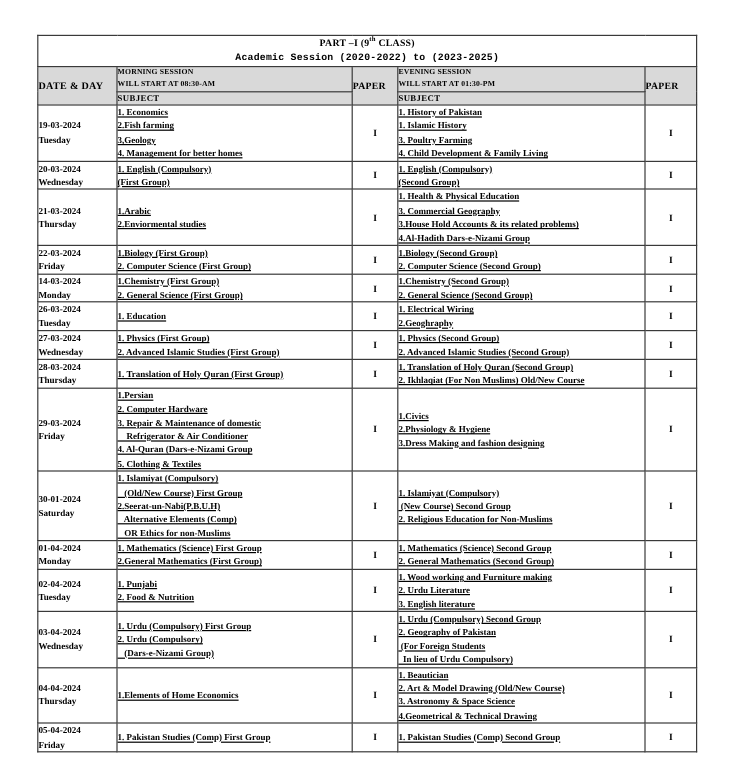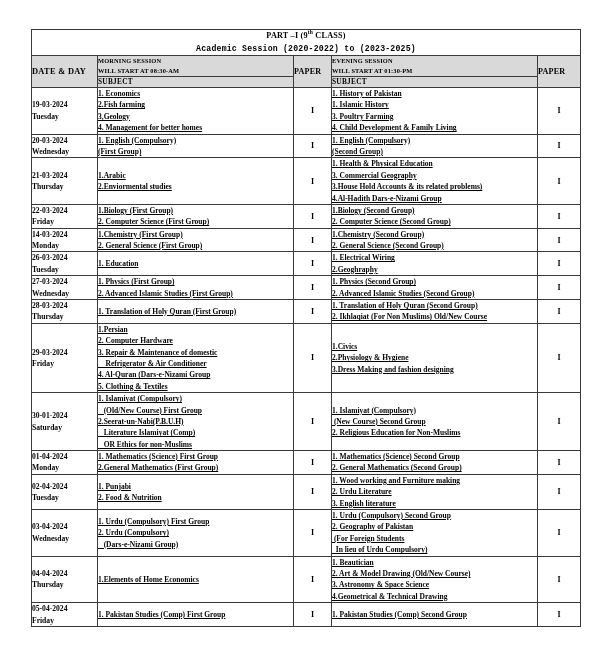--- a/index.html
+++ b/index.html
@@ -275,21 +275,21 @@
               <span class="s-line">3.Dress Making and fashion designing</span>
             </td>
             <td class="c-paper">I</td>
           </tr>
           <tr>
             <td class="c-date"><span class="d-date">30-01-2024</span><span class="d-day">Saturday</span></td>
             <td class="c-subj">
               <span class="s-line">1. Islamiyat (Compulsory)</span>
               <span class="s-line">   (Old/New Course) First Group</span>
               <span class="s-line">2.Seerat-un-Nabi(P.B.U.H)</span>
-              <span class="s-line">   Literature Islamiyat (Comp)</span>
+              <span class="s-line">   Alternative Elements (Comp)</span>
               <span class="s-line">   OR Ethics for non-Muslims</span>
             </td>
             <td class="c-paper">I</td>
             <td class="c-subj">
               <span class="s-line">1. Islamiyat (Compulsory)</span>
               <span class="s-line"> (New Course) Second Group</span>
               <span class="s-line">2. Religious Education for Non-Muslims</span>
             </td>
             <td class="c-paper">I</td>
           </tr>

